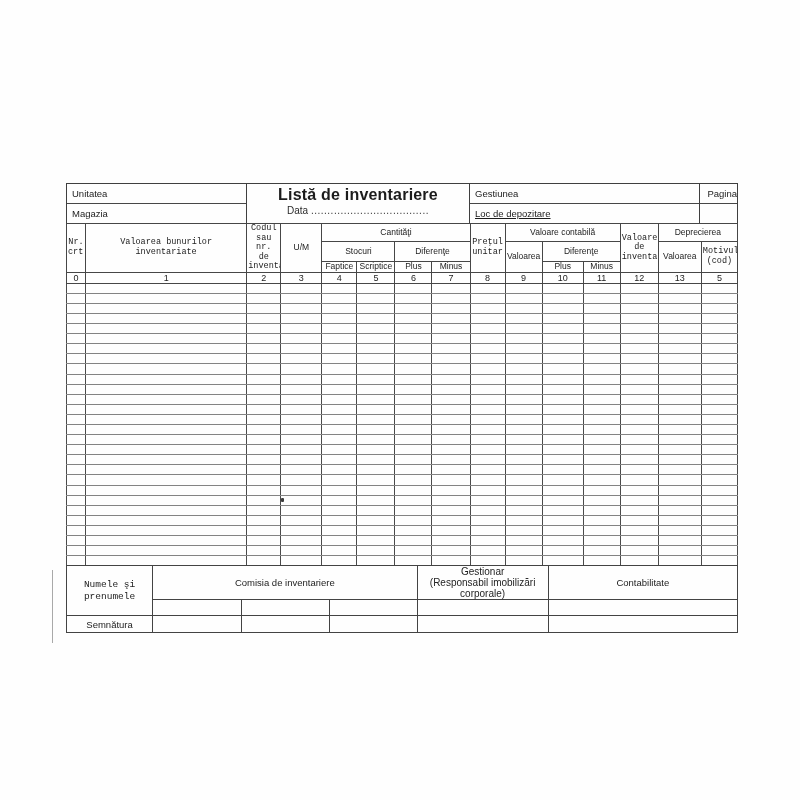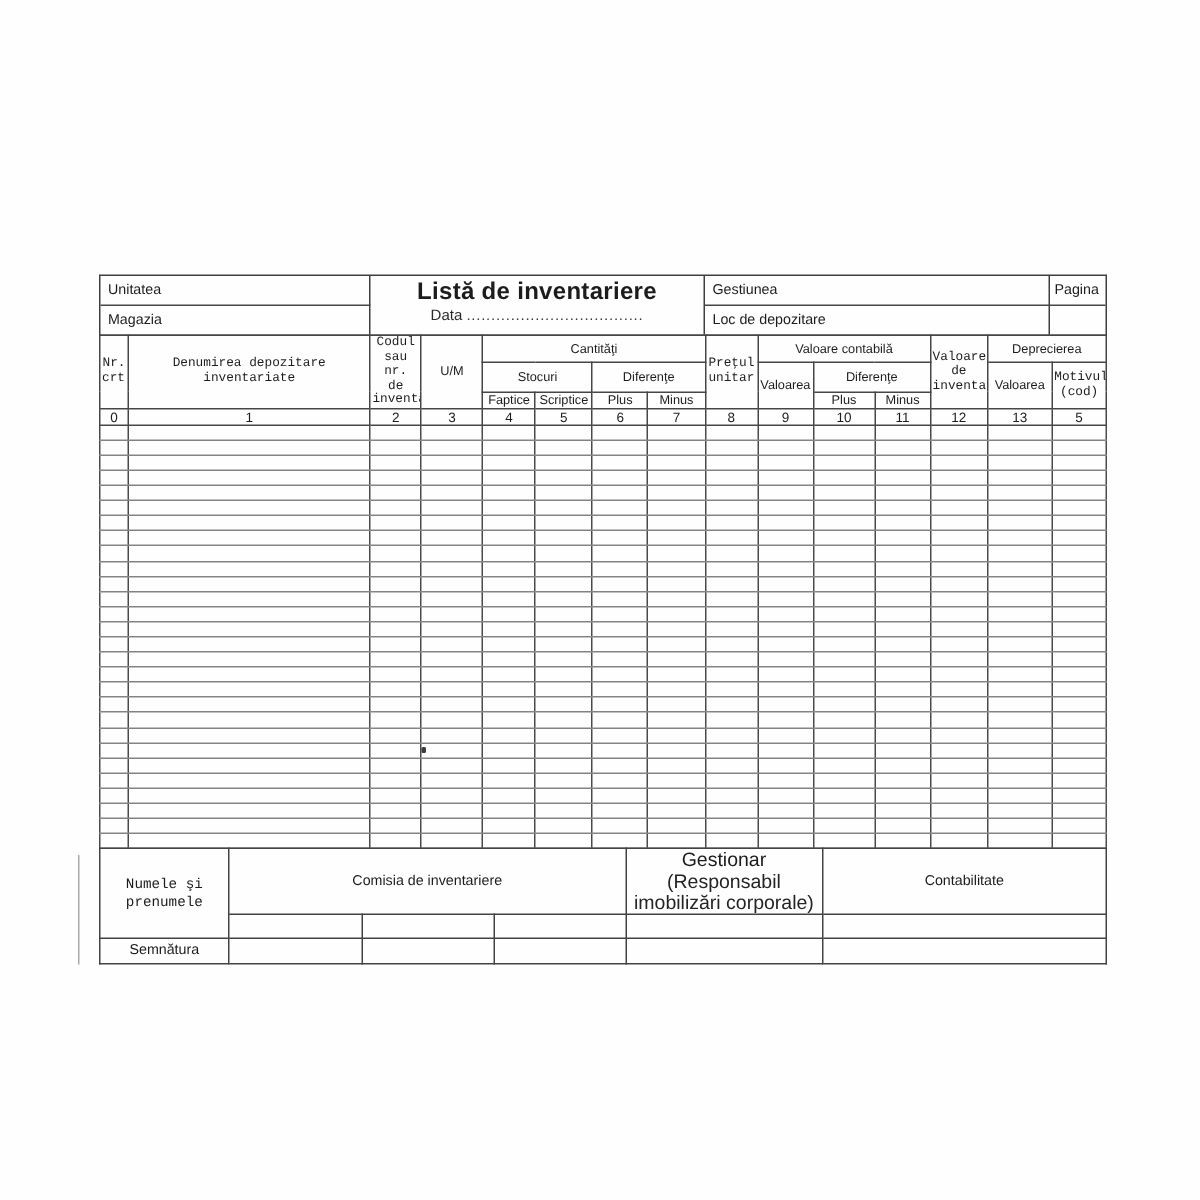--- a/index.html
+++ b/index.html
@@ -5,21 +5,21 @@
   html,body{margin:0;padding:0;background:#ffffff;}
   .page{position:relative;width:800px;height:800px;background:#fefefe;overflow:hidden;
         font-family:"Liberation Sans",sans-serif;color:#1c1c1c;}
   .form{position:absolute;left:66px;top:183px;width:576px;}
 
   
   .top-grid{display:grid;grid-template-columns:180px 223px 230px 37px;grid-template-rows:20px 19px;
             border:1px solid #3f3f3f;box-sizing:border-box;width:672px;}
   .tcell{border-right:1px solid #3f3f3f;border-bottom:1px solid #474747;box-sizing:border-box;
          font-size:9.5px;padding:4px 0 0 5px;overflow:hidden;}
-  .tcell.last{border-right:none;}
+  .tcell.last{border-right:none;text-align:right;}
   .tcell.norb{border-bottom:none;}
   .title-box{grid-column:2;grid-row:1 / span 2;text-align:center;padding:2px 0 0 0;}
   .title-box .t1{font-weight:bold;font-size:16px;letter-spacing:0.2px;}
   .title-box .t2{font-size:10px;margin-top:1px;color:#2a2a2a;}
   .title-box .t2 .dots{letter-spacing:0.5px;color:#3a3a3a;}
 
   
   table{border-collapse:collapse;table-layout:fixed;}
   .main-table{width:672px;margin-top:-1px;}
   .main-table th,.main-table td{border:1px solid #464646;box-sizing:border-box;
@@ -35,22 +35,22 @@
       border-top:1px solid #838383;border-bottom:1px solid #838383;}
   .prewrap{white-space:pre-line;font-family:Liberation Mono, monospace;}
 
   
   .bottom-table{width:672px;margin-top:-1px;}
   .bottom-table td{border:1px solid #434343;box-sizing:border-box;font-size:9.5px;
       text-align:center;vertical-align:middle;padding:0 2px;line-height:1.2;overflow:hidden;}
   .bottom-table tr.b1{height:22px;}
   .bottom-table tr.b2{height:16px;}
   .bottom-table tr.b3{height:17px;}
-  .gest-sub{font-size:13px;line-height:1.1;color:#242424;}
-  .gest-main{font-size:13px;line-height:1.1;}
+  .gest-sub{font-size:10px;line-height:1.1;color:#242424;}
+  .gest-main{font-size:10px;line-height:1.1;}
 
   
   .footer-code{width:672px;text-align:right;font-size:8.5px;letter-spacing:1px;
       margin-top:3px;color:#1f1f1f;}
 
   
   .artifact-vline{position:absolute;left:52px;top:570px;width:1px;height:73px;background:#a9a9a9;}
   .artifact-speck{position:absolute;left:281px;top:498px;width:3px;height:4px;background:#3c3c3c;border-radius:1px;}
 </style>
 </head>
@@ -71,21 +71,21 @@
         <div class="t1">Listă de inventariere</div>
         <div class="t2">
           <span>Data</span>
           <span class="dots">....................................</span>
         </div>
       </div>
 
       <div class="tcell" style="grid-column:3;grid-row:1;">
         <span>Gestiunea</span>
       </div>
-      <div class="tcell norb" style="grid-column:3;grid-row:2;">
+      <div class="tcell norb" style="grid-column:3;grid-row:2;text-decoration:underline;">
         <span>Loc de depozitare</span>
       </div>
 
       <div class="tcell last" style="grid-column:4;grid-row:1;padding-left:3px;">
         <span>Pagina</span>
       </div>
       <div class="tcell last norb" style="grid-column:4;grid-row:2;"></div>
     </div>
 
     <table class="main-table">
@@ -103,21 +103,21 @@
           <col style="width:41px">
           <col style="width:37px">
         <col style="width:38px">
           <col style="width:43px">
           <col style="width:36px">
       </colgroup>
       <thead>
         <tr class="r1">
           <th rowspan="3" class="prewrap">Nr.
 crt.</th>
-          <th rowspan="3" class="prewrap">Denumirea depozitare
+          <th rowspan="3" class="prewrap">Valoarea bunurilor
 inventariate</th>
           <th rowspan="3" class="prewrap">Codul
 sau nr.
 de
 inventar</th>
           <th rowspan="3">U/M</th>
           <th colspan="4">Cantităţi</th>
           <th rowspan="3" class="prewrap">Preţul
 unitar</th>
           <th colspan="3">Valoare contabilă</th>

